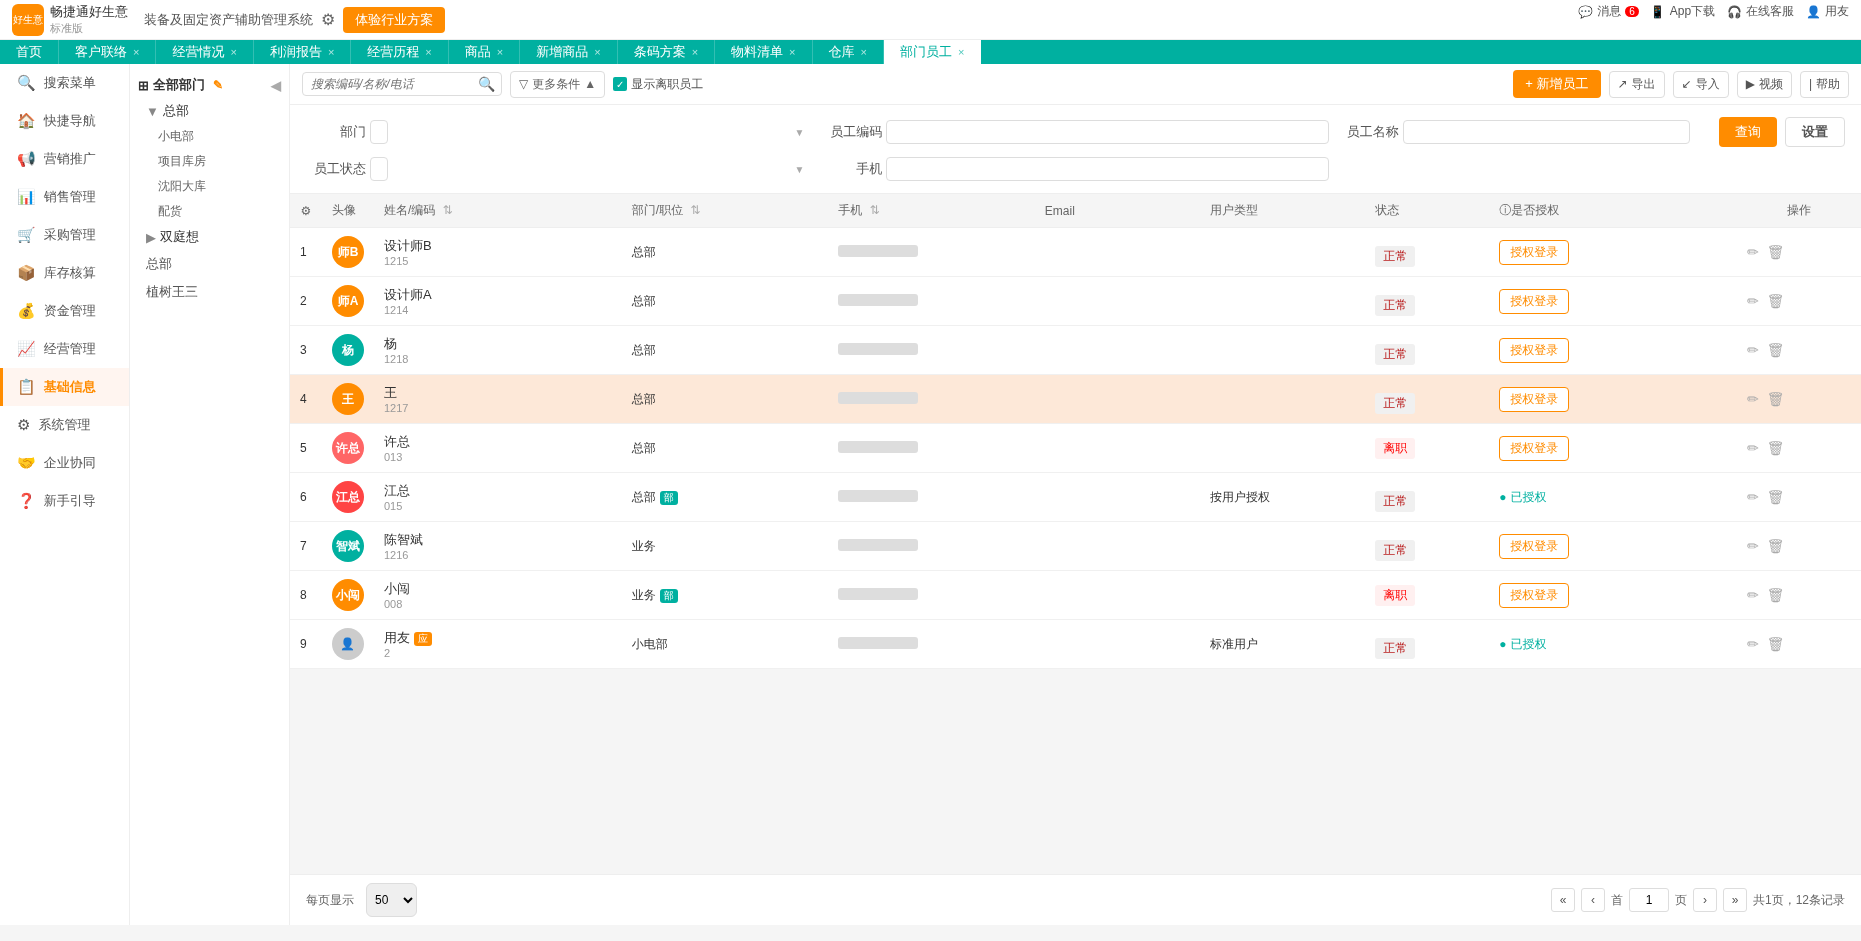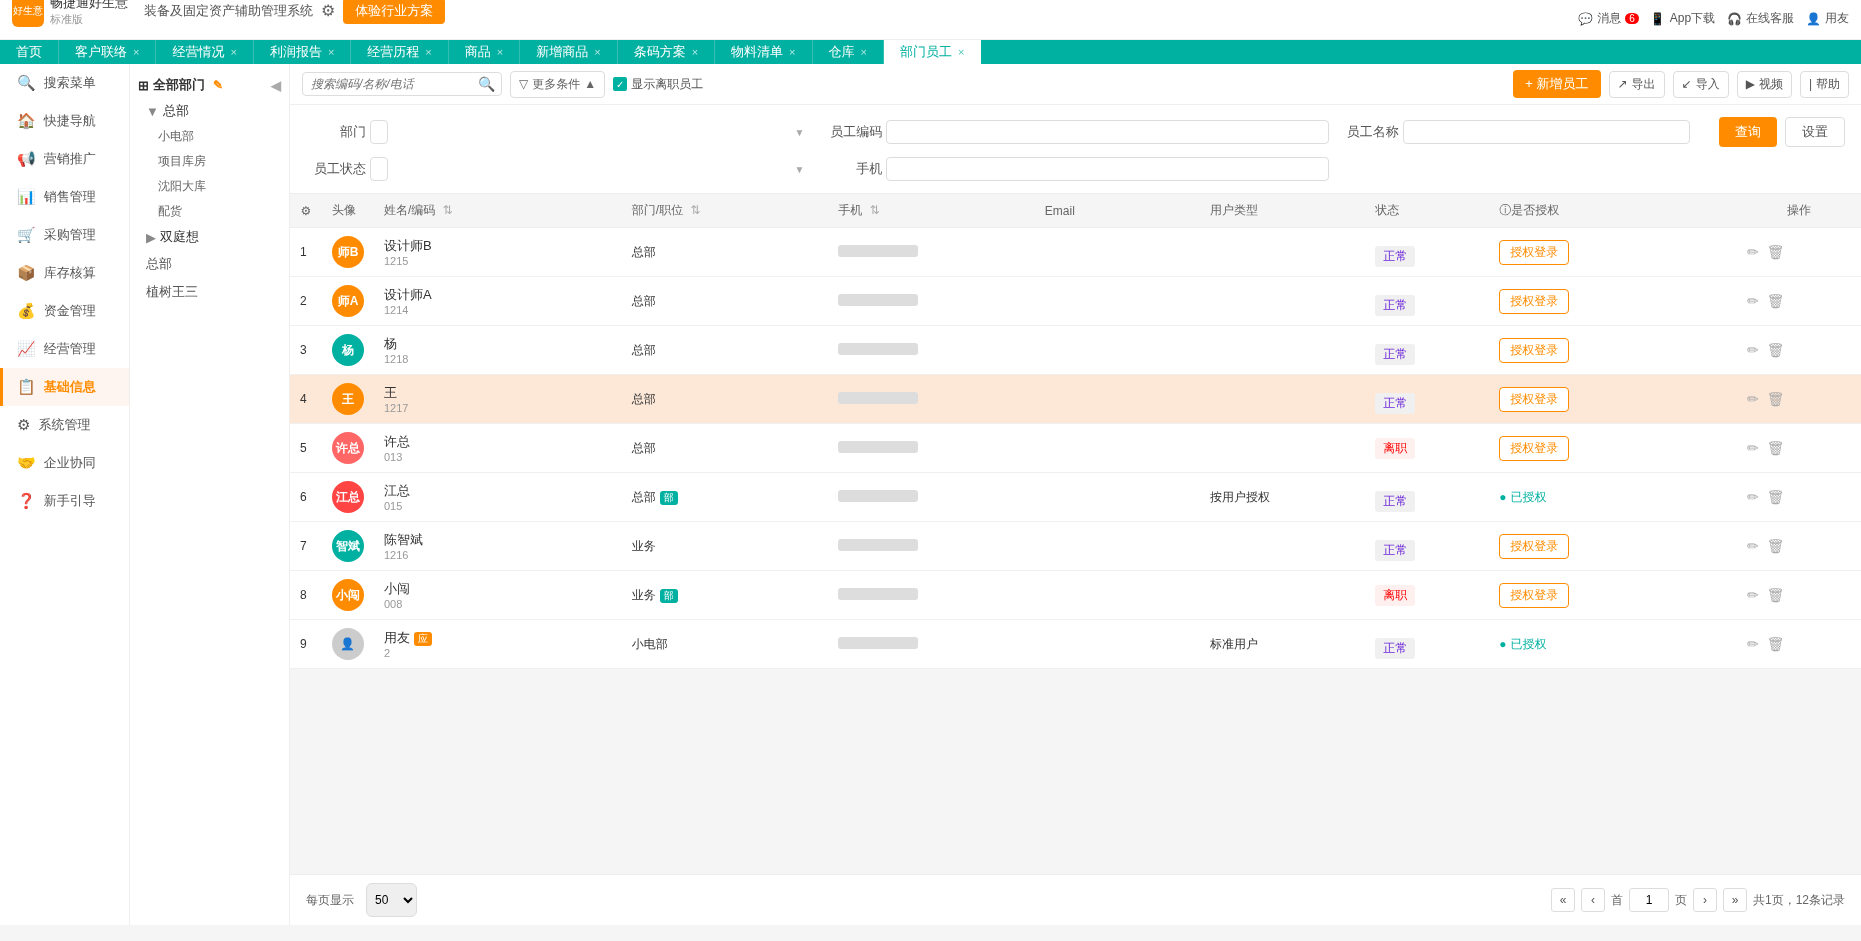--- a/index.html
+++ b/index.html
@@ -1,19 +1,19 @@
 <!DOCTYPE html>
 <html><head>
   <meta charset="utf-8">
   <style>
     * { box-sizing: border-box; margin: 0; padding: 0; }
     body { font-family: "Microsoft YaHei", "PingFang SC", sans-serif; font-size: 13px; background: #f5f5f5; color: #333; }
 
     
-    .topbar { height: 40px; background: #fff; display: flex; align-items: flex-end; padding: 12px 12px; border-bottom: 1px solid #eee; justify-content: space-between; }
+    .topbar { height: 40px; background: #fff; display: flex; align-items: flex-start; padding: 3px 12px; border-bottom: 1px solid #eee; justify-content: space-between; }
     .topbar-left { display: flex; align-items: center; gap: 8px; }
     .brand { display: flex; align-items: center; gap: 6px; }
     .brand-icon { width: 32px; height: 32px; background: #ff8c00; border-radius: 6px; display: flex; align-items: center; justify-content: center; color: #fff; font-size: 10px; }
     .brand-text { font-size: 13px; color: #333; }
     .brand-sub { font-size: 11px; color: #999; }
     .system-title { font-size: 13px; color: #555; margin-left: 8px; }
     .topbar-actions { display: flex; align-items: center; gap: 12px; }
     .topbar-btn { display: flex; align-items: center; gap: 4px; font-size: 12px; color: #555; cursor: pointer; }
     .topbar-btn .badge { background: #f00; color: #fff; border-radius: 8px; font-size: 10px; padding: 0 4px; }
     .trial-btn { background: #ff8c00; color: #fff; border: none; border-radius: 4px; padding: 4px 12px; font-size: 13px; cursor: pointer; }
@@ -64,34 +64,34 @@
 
     
     .filter-form { background: #fff; padding: 12px 16px; border-bottom: 1px solid #eee; display: grid; grid-template-columns: 1fr 1fr 1fr; gap: 10px; align-items: center; }
     .filter-row { display: flex; align-items: center; gap: 4px; }
     .filter-label { font-size: 13px; color: #555; width: 60px; text-align: right; flex-shrink: 0; }
     .filter-input { border: 1px solid #ddd; border-radius: 4px; padding: 4px 8px; font-size: 12px; flex: 1; outline: none; }
     .filter-select { border: 1px solid #ddd; border-radius: 4px; padding: 4px 8px; font-size: 12px; flex: 1; outline: none; background: #fff; appearance: none; }
     .filter-select-wrap { position: relative; flex: 1; }
     .filter-select-wrap .arrow { position: absolute; right: 8px; top: 50%; transform: translateY(-50%); color: #aaa; font-size: 10px; pointer-events: none; }
     .btn-query { background: #ff8c00; color: #fff; border: none; border-radius: 4px; padding: 5px 16px; font-size: 13px; cursor: pointer; }
-    .btn-set { background: #fff; color: #555; border: 1px solid #ddd; border-radius: 4px; padding: 5px 16px; font-size: 13px; cursor: pointer; }
+    .btn-set { background: #fff; color: #555; border: 1px solid #ddd; border-radius: 4px; padding: 5px 16px; font-size: 13px; cursor: pointer; font-weight: bold; }
 
     
     .table-wrap { flex: 1; overflow: auto; }
     table { width: 100%; border-collapse: collapse; background: #fff; }
     thead th { background: #f5f5f5; padding: 8px 10px; font-size: 12px; color: #666; font-weight: normal; border-bottom: 1px solid #eee; text-align: left; white-space: nowrap; position: sticky; top: 0; }
     tbody td { padding: 8px 10px; font-size: 12px; color: #333; border-bottom: 1px solid #f0f0f0; vertical-align: middle; }
     tbody tr.highlighted { background: #fde8d8; }
     .avatar { width: 32px; height: 32px; border-radius: 50%; display: flex; align-items: center; justify-content: center; color: #fff; font-size: 12px; font-weight: bold; }
     .name-code { display: flex; flex-direction: column; }
     .name-code .name { font-size: 13px; color: #333; }
     .name-code .code { font-size: 11px; color: #999; }
     .status-badge { display: inline-block; padding: 2px 8px; border-radius: 3px; font-size: 12px; }
-    .status-normal { color: #6d28d9; background: #f0f0f0; margin-top: 8px; }
+    .status-normal { color: #b91c1c; background: #f0f0f0; margin-top: 8px; }
     .status-resign { color: #f00; background: #fff0f0; }
     .btn-auth { background: #fff; border: 1px solid #ff8c00; color: #ff8c00; border-radius: 4px; padding: 3px 10px; font-size: 12px; cursor: pointer; }
     .authorized { color: #00b0a0; font-size: 12px; display: flex; align-items: center; gap: 4px; }
     .dept-badge { display: inline-block; background: #00b0a0; color: #fff; border-radius: 3px; font-size: 10px; padding: 0 4px; margin-left: 4px; }
     .dept-badge-orange { background: #ff8c00; }
     .op-icons { display: flex; gap: 8px; align-items: center; color: #aaa; }
     .op-icon { cursor: pointer; font-size: 14px; }
     .phone-blur { display: inline-block; width: 80px; height: 12px; background: #ddd; border-radius: 3px; }
 
     

